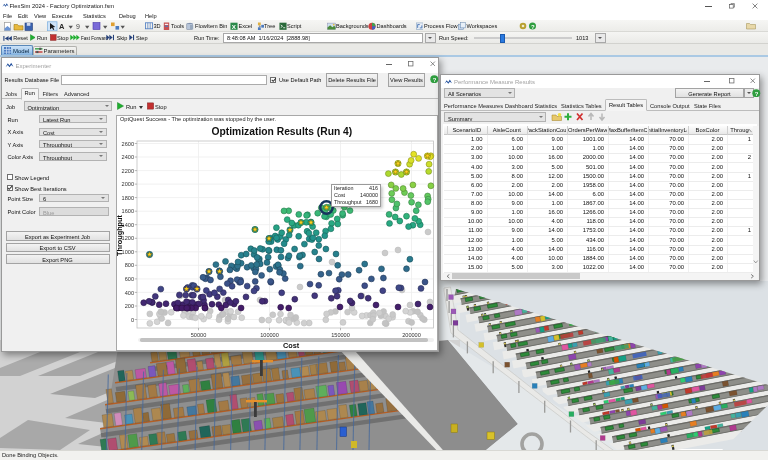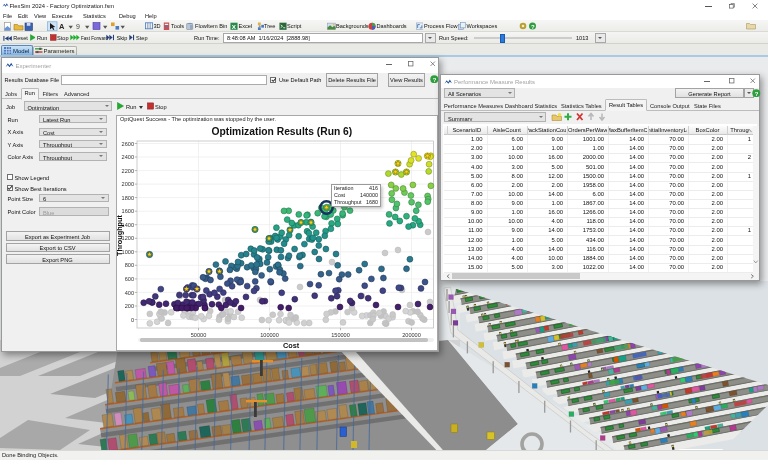--- a/index.html
+++ b/index.html
@@ -925,21 +925,21 @@
 <div style="position:absolute;left:14.5px;top:185.6px;font-size:5.7px;color:#111;white-space:nowrap;">Show Best Iterations</div>
 <div style="position:absolute;left:7.5px;top:195.8px;font-size:5.7px;color:#111;white-space:nowrap;">Point Size</div>
 <div class="combo" style="left:39px;top:193.8px;width:69.5px;height:8.5px;line-height:6.5px">6<i></i></div>
 <div style="position:absolute;left:7.5px;top:208.8px;font-size:5.7px;color:#111;white-space:nowrap;">Point Color</div>
 <div class="combo" style="left:39px;top:207px;width:69.5px;height:8.5px;line-height:6.5px;color:#9a9a9a;background:#dcdcdc">Blue</div>
 <div class="btn" style="left:5.5px;top:231.0px;width:104px;height:9.8px;padding-top:1.6px">Export as Experiment Job</div>
 <div class="btn" style="left:5.5px;top:242.5px;width:104px;height:9.8px;padding-top:1.6px">Export to CSV</div>
 <div class="btn" style="left:5.5px;top:254.0px;width:104px;height:9.8px;padding-top:1.6px">Export PNG</div>
 <div style="position:absolute;left:115.5px;top:115px;width:322px;height:236px;background:#fff;border:1px solid #a8a8a8"></div>
 <div style="position:absolute;left:120px;top:116.3px;font-size:5.6px;color:#222;white-space:nowrap;">OptQuest Success - The optimization was stopped by the user.</div>
-<div style="position:absolute;left:211.5px;top:125.5px;font-size:10.3px;color:#111;white-space:nowrap;"><b>Optimization Results (Run 6)</b></div>
+<div style="position:absolute;left:211.5px;top:125.5px;font-size:10.3px;color:#111;white-space:nowrap;"><b>Optimization Results (Run 4)</b></div>
 <svg style="position:absolute;left:0;top:0" width="768" height="460" viewBox="0 0 768 460">
     <line x1="137" y1="319.5" x2="433.5" y2="319.5" stroke="#eeeeee" stroke-width="0.8"></line>
     <line x1="137" y1="306.0" x2="433.5" y2="306.0" stroke="#eeeeee" stroke-width="0.8"></line>
     <line x1="137" y1="292.4" x2="433.5" y2="292.4" stroke="#eeeeee" stroke-width="0.8"></line>
     <line x1="137" y1="278.9" x2="433.5" y2="278.9" stroke="#eeeeee" stroke-width="0.8"></line>
     <line x1="137" y1="265.3" x2="433.5" y2="265.3" stroke="#eeeeee" stroke-width="0.8"></line>
     <line x1="137" y1="251.8" x2="433.5" y2="251.8" stroke="#eeeeee" stroke-width="0.8"></line>
     <line x1="137" y1="238.3" x2="433.5" y2="238.3" stroke="#eeeeee" stroke-width="0.8"></line>
     <line x1="137" y1="224.7" x2="433.5" y2="224.7" stroke="#eeeeee" stroke-width="0.8"></line>
     <line x1="137" y1="211.2" x2="433.5" y2="211.2" stroke="#eeeeee" stroke-width="0.8"></line>

